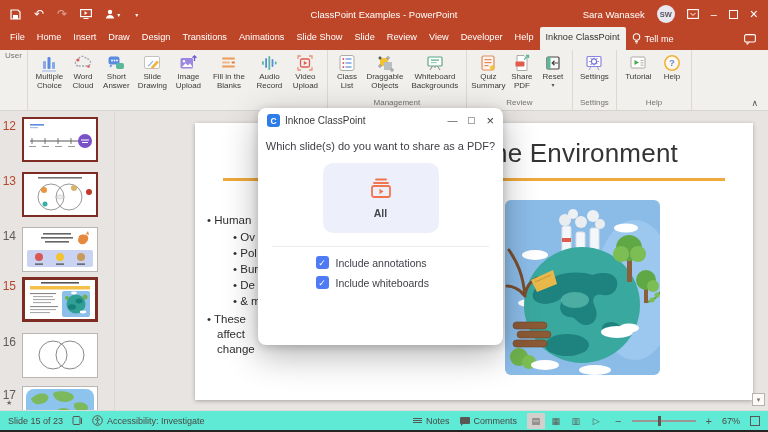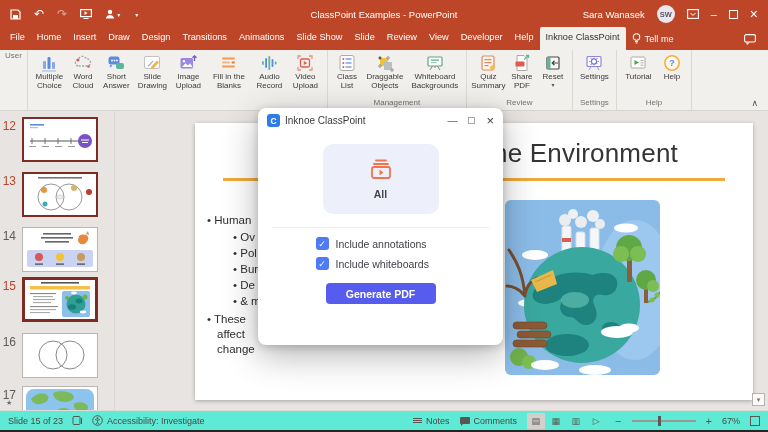--- a/index.html
+++ b/index.html
@@ -523,20 +523,21 @@
 <div class="dialog">
   <div class="dhead">
     <span class="dlogo">C</span>
     <span class="dtitle">Inknoe ClassPoint</span>
     <span class="dctrl">
       <span class="dmin">—</span>
       <span class="dmax"></span>
       <span class="dclose">×</span>
     </span>
   </div>
+  <div class="dquestion">Which slide(s) do you want to share as a PDF?</div>
   <div class="dcards">
     <div class="dcard">
       <svg width="24" height="22" viewBox="0 0 24 22">
           <path d="M7 2.5h10" stroke="#F0744E" stroke-width="1.8" stroke-linecap="round"></path>
           <path d="M5 6h14" stroke="#F0744E" stroke-width="1.8" stroke-linecap="round"></path>
           <rect x="3" y="9" width="18" height="11" rx="2" fill="none" stroke="#F0744E" stroke-width="1.8"></rect>
           <path d="M10.5 11.8l4 2.7-4 2.7z" fill="#F0744E"></path>
         </svg>
       <span class="clabel">All</span>
     </div>
@@ -545,21 +546,20 @@
   <div class="dchecks">
     <div class="crow">
       <span class="cbox">✓</span>
       <span class="clabel2">Include annotations</span>
     </div>
     <div class="crow">
       <span class="cbox">✓</span>
       <span class="clabel2">Include whiteboards</span>
     </div>
   </div>
-  <div class="dbutton">Generate PDF</div>
 </div>
 
 <div class="statusbar">
   <span>Slide 15 of 23</span>
   <span class="sb-ico">
       <svg width="11" height="11" viewBox="0 0 11 11">
         <rect x="1" y="1.5" width="7" height="8" rx="1" fill="none" stroke="#5A5855"></rect>
         <path d="M9.5 3v6" stroke="#5A5855"></path>
       </svg>
     </span>

